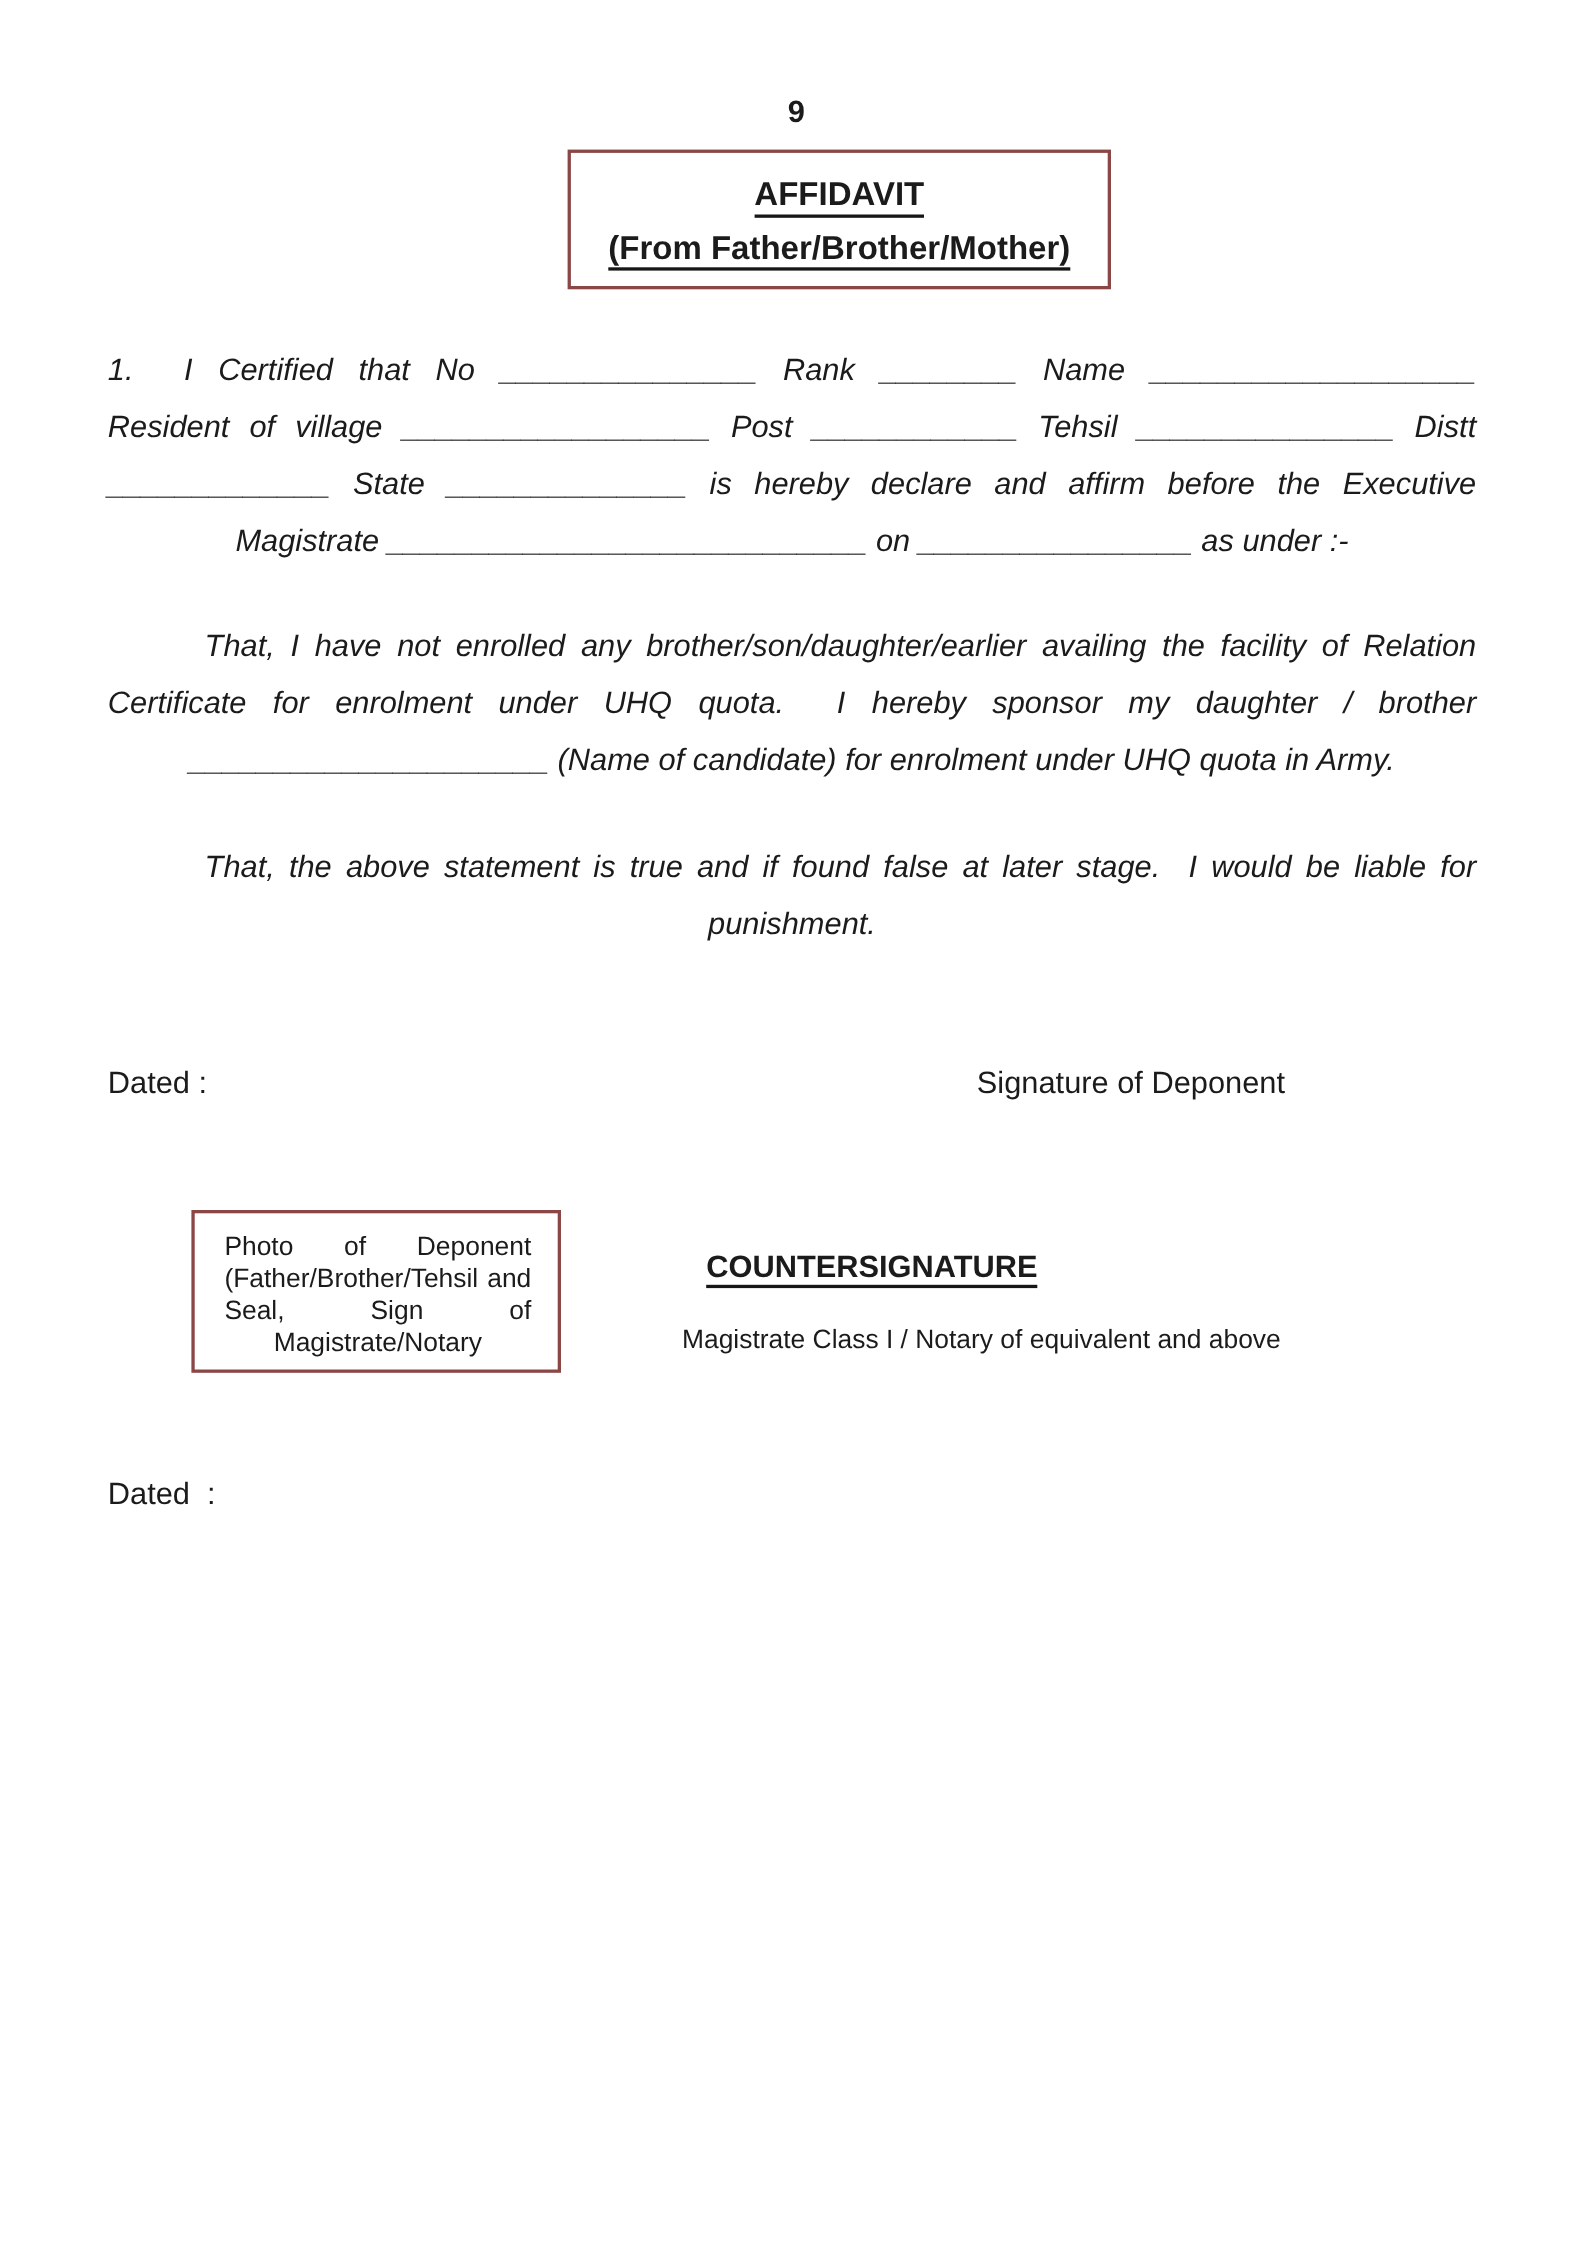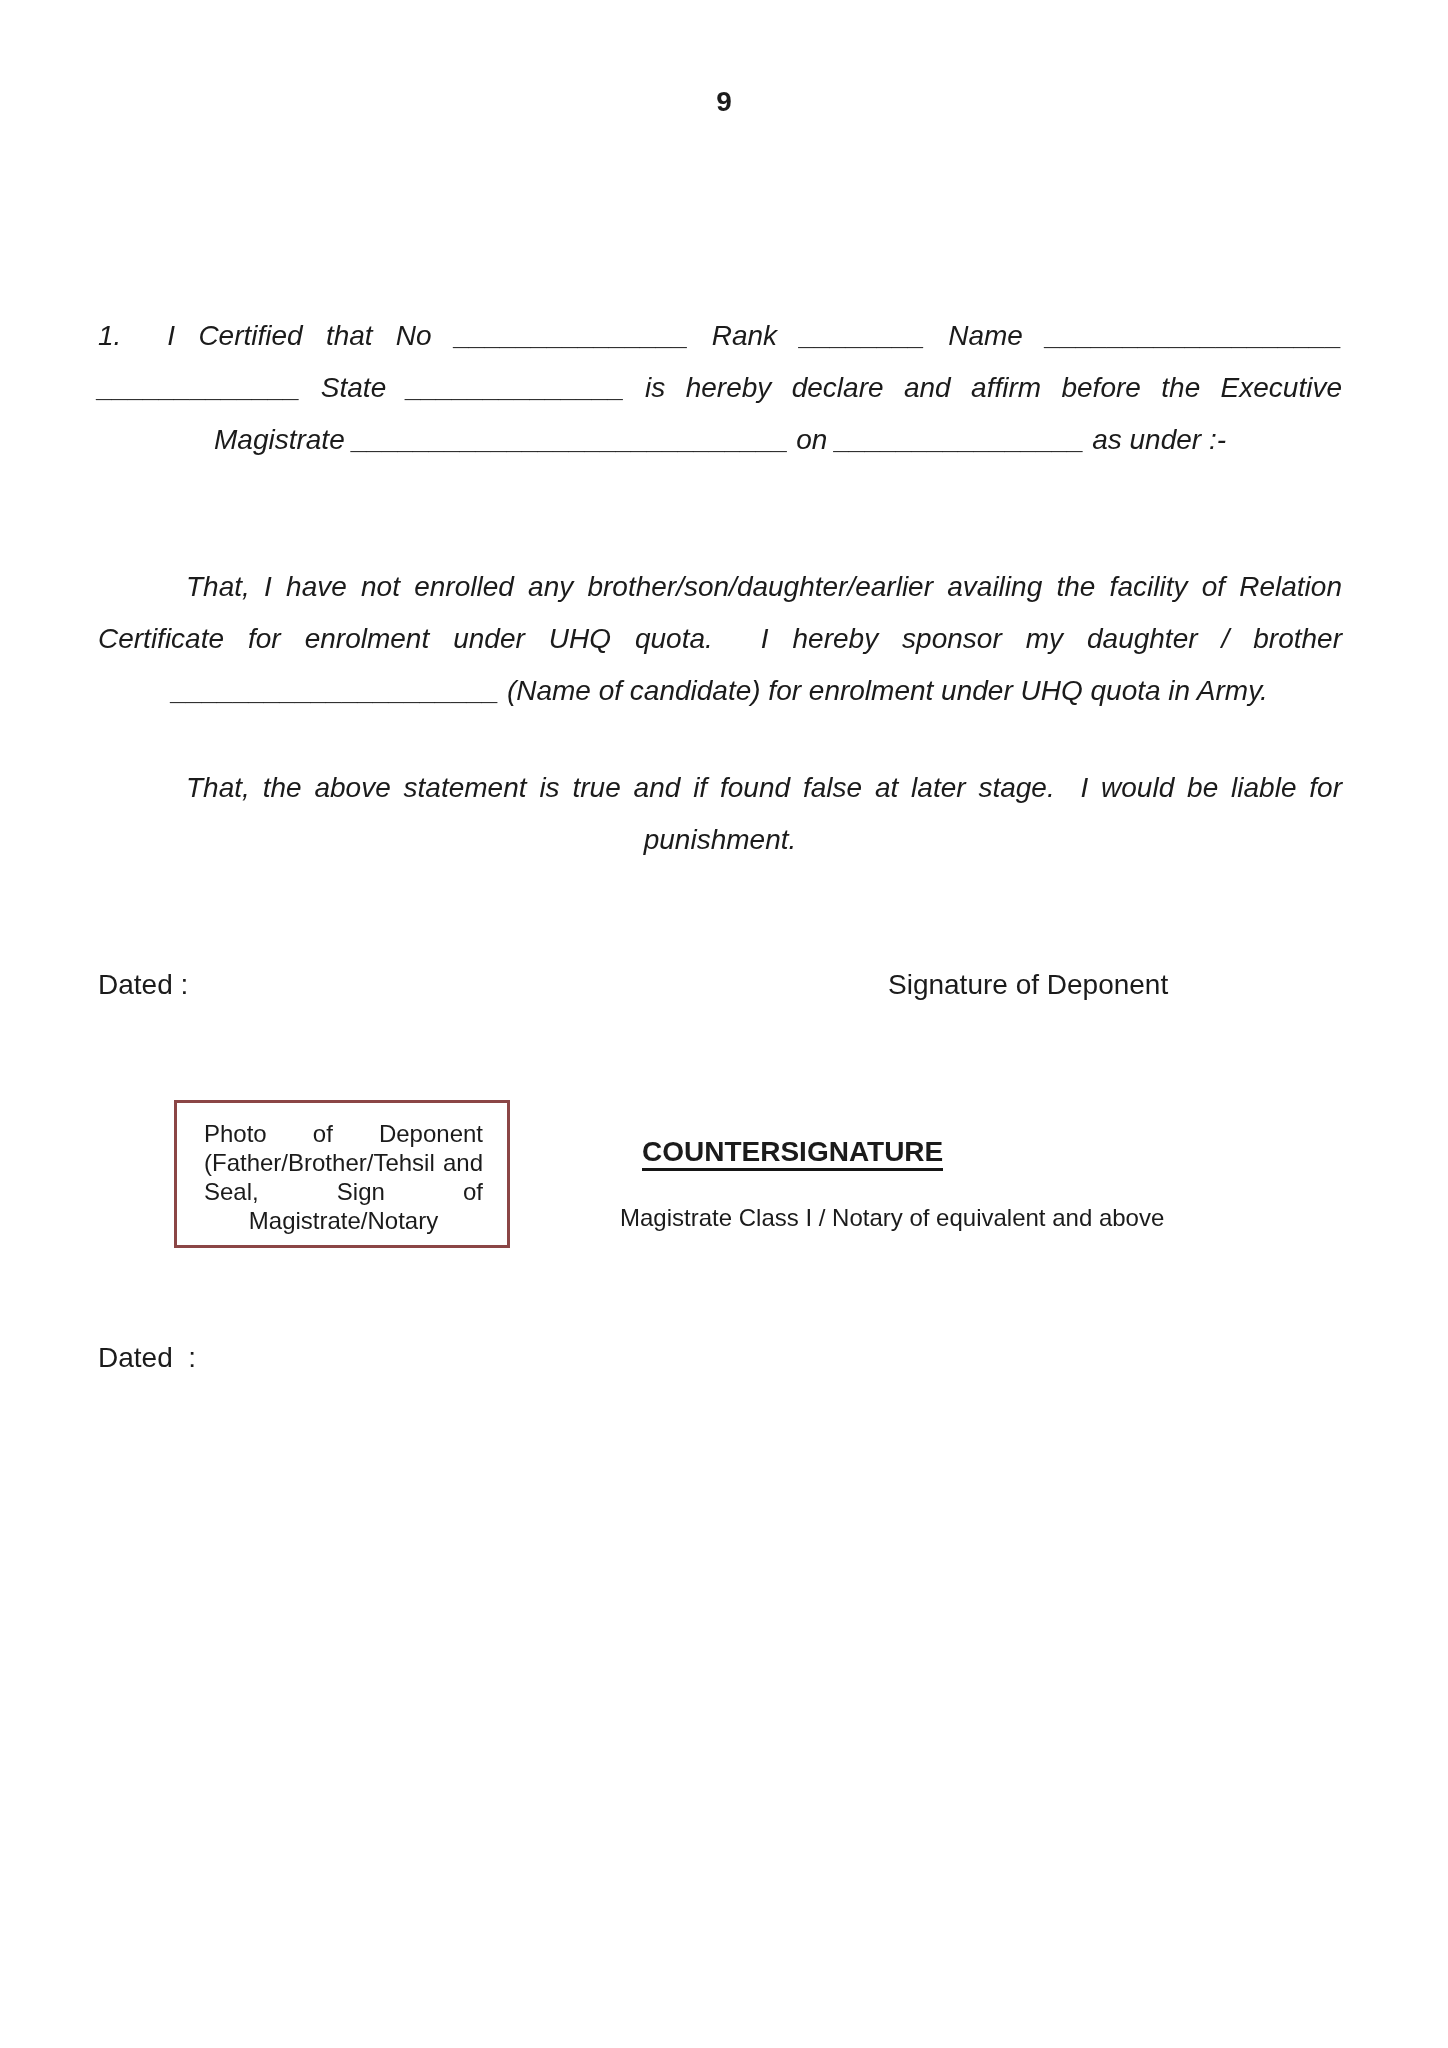--- a/index.html
+++ b/index.html
@@ -56,25 +56,34 @@
     font-size:28px; line-height:52px; white-space:pre;
   }
 </style>
 </head>
 <body>
 
 <div class="page">
 
   <div class="page-number">9</div>
 
+  <div class="title-box">
+    <div class="title-line1">
+      <span class="uline">AFFIDAVIT</span>
+    </div>
+    <div class="title-line2">
+      <span class="uline">(From Father/Brother/Mother)</span>
+    </div>
+  </div>
 
   <div class="para" style="top:310px">
     <div class="jline">
       <span>1.</span><span class="tab"></span><span>I Certified that No _______________ Rank ________ Name ___________________</span>
     </div>
+    <div class="jline">Resident of village __________________ Post ____________ Tehsil _______________ Distt</div>
     <div class="jline">_____________ State ______________ is hereby declare and affirm before the Executive</div>
     <div class="lline">Magistrate ____________________________ on ________________ as under :-</div>
   </div>
 
   <div class="para" style="top:762px">
     <div class="jline">
       <span class="indent"></span><span>That, the above statement is true and if found false at later stage.&nbsp; I would be liable for</span>
     </div>
     <div class="lline">punishment.</div>
   </div>

